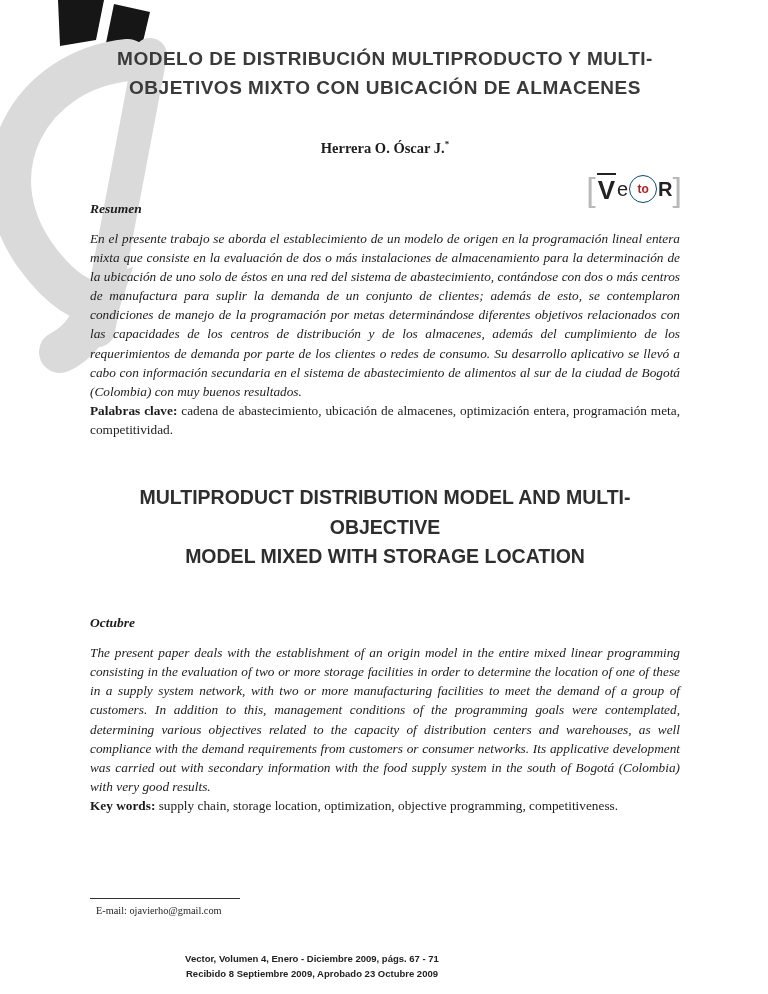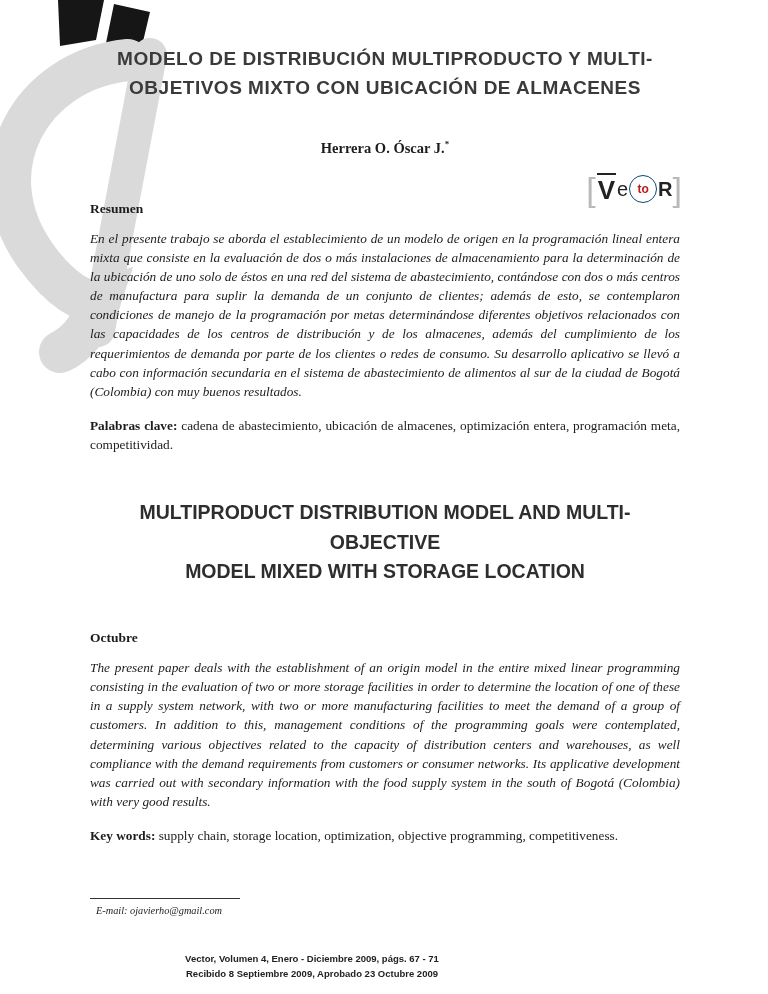--- a/index.html
+++ b/index.html
@@ -48,30 +48,30 @@
   .logo .lc{
     display:inline-flex;align-items:center;justify-content:center;
     width:26px;height:26px;border:1px solid #0c4a6e;border-radius:50%;
     font-size:12px;font-weight:bold;color:#b91c1c;margin:0 1px;
   }
   .logo .lr{font-size:20px;font-weight:bold;color:#222;}
   .section-head{
     margin-top:44px;
     font-weight:bold;
     font-size:13.5px;
+    font-style:italic;
   }
   .para{
     margin-top:12px;
     font-size:13.3px;
     line-height:1.44;
     text-align:justify;
     font-style:italic;
   }
   .keywords{
-    margin-top:15px;
     font-size:13.3px;
     line-height:1.44;
     text-align:justify;
   }
   .keywords b{font-weight:bold;}
   .title-en{
     margin-top:44px;
     text-align:center;
     font-family:"Liberation Sans", sans-serif;
     font-weight:bold;
@@ -82,21 +82,21 @@
   
   .footnote{
     position:absolute;
     left:90px;top:898px;width:600px;
     font-size:10.3px;
     line-height:1.45;
     color:#1c1c1c;
   }
   .footnote .rule{width:150px;border-top:1px solid #333;margin-bottom:5px;}
   .footnote sup{font-size:7.5px;}
-  .footnote .email{padding-left:6px;font-style:italic;}
+  .footnote .email{padding-left:6px;}
   .footer{
     position:absolute;
     left:0;top:952px;width:624px;
     text-align:center;
     font-family:"Liberation Sans", sans-serif;
     font-weight:bold;
     font-size:9.5px;
     line-height:1.55;
     color:#222;
   }

